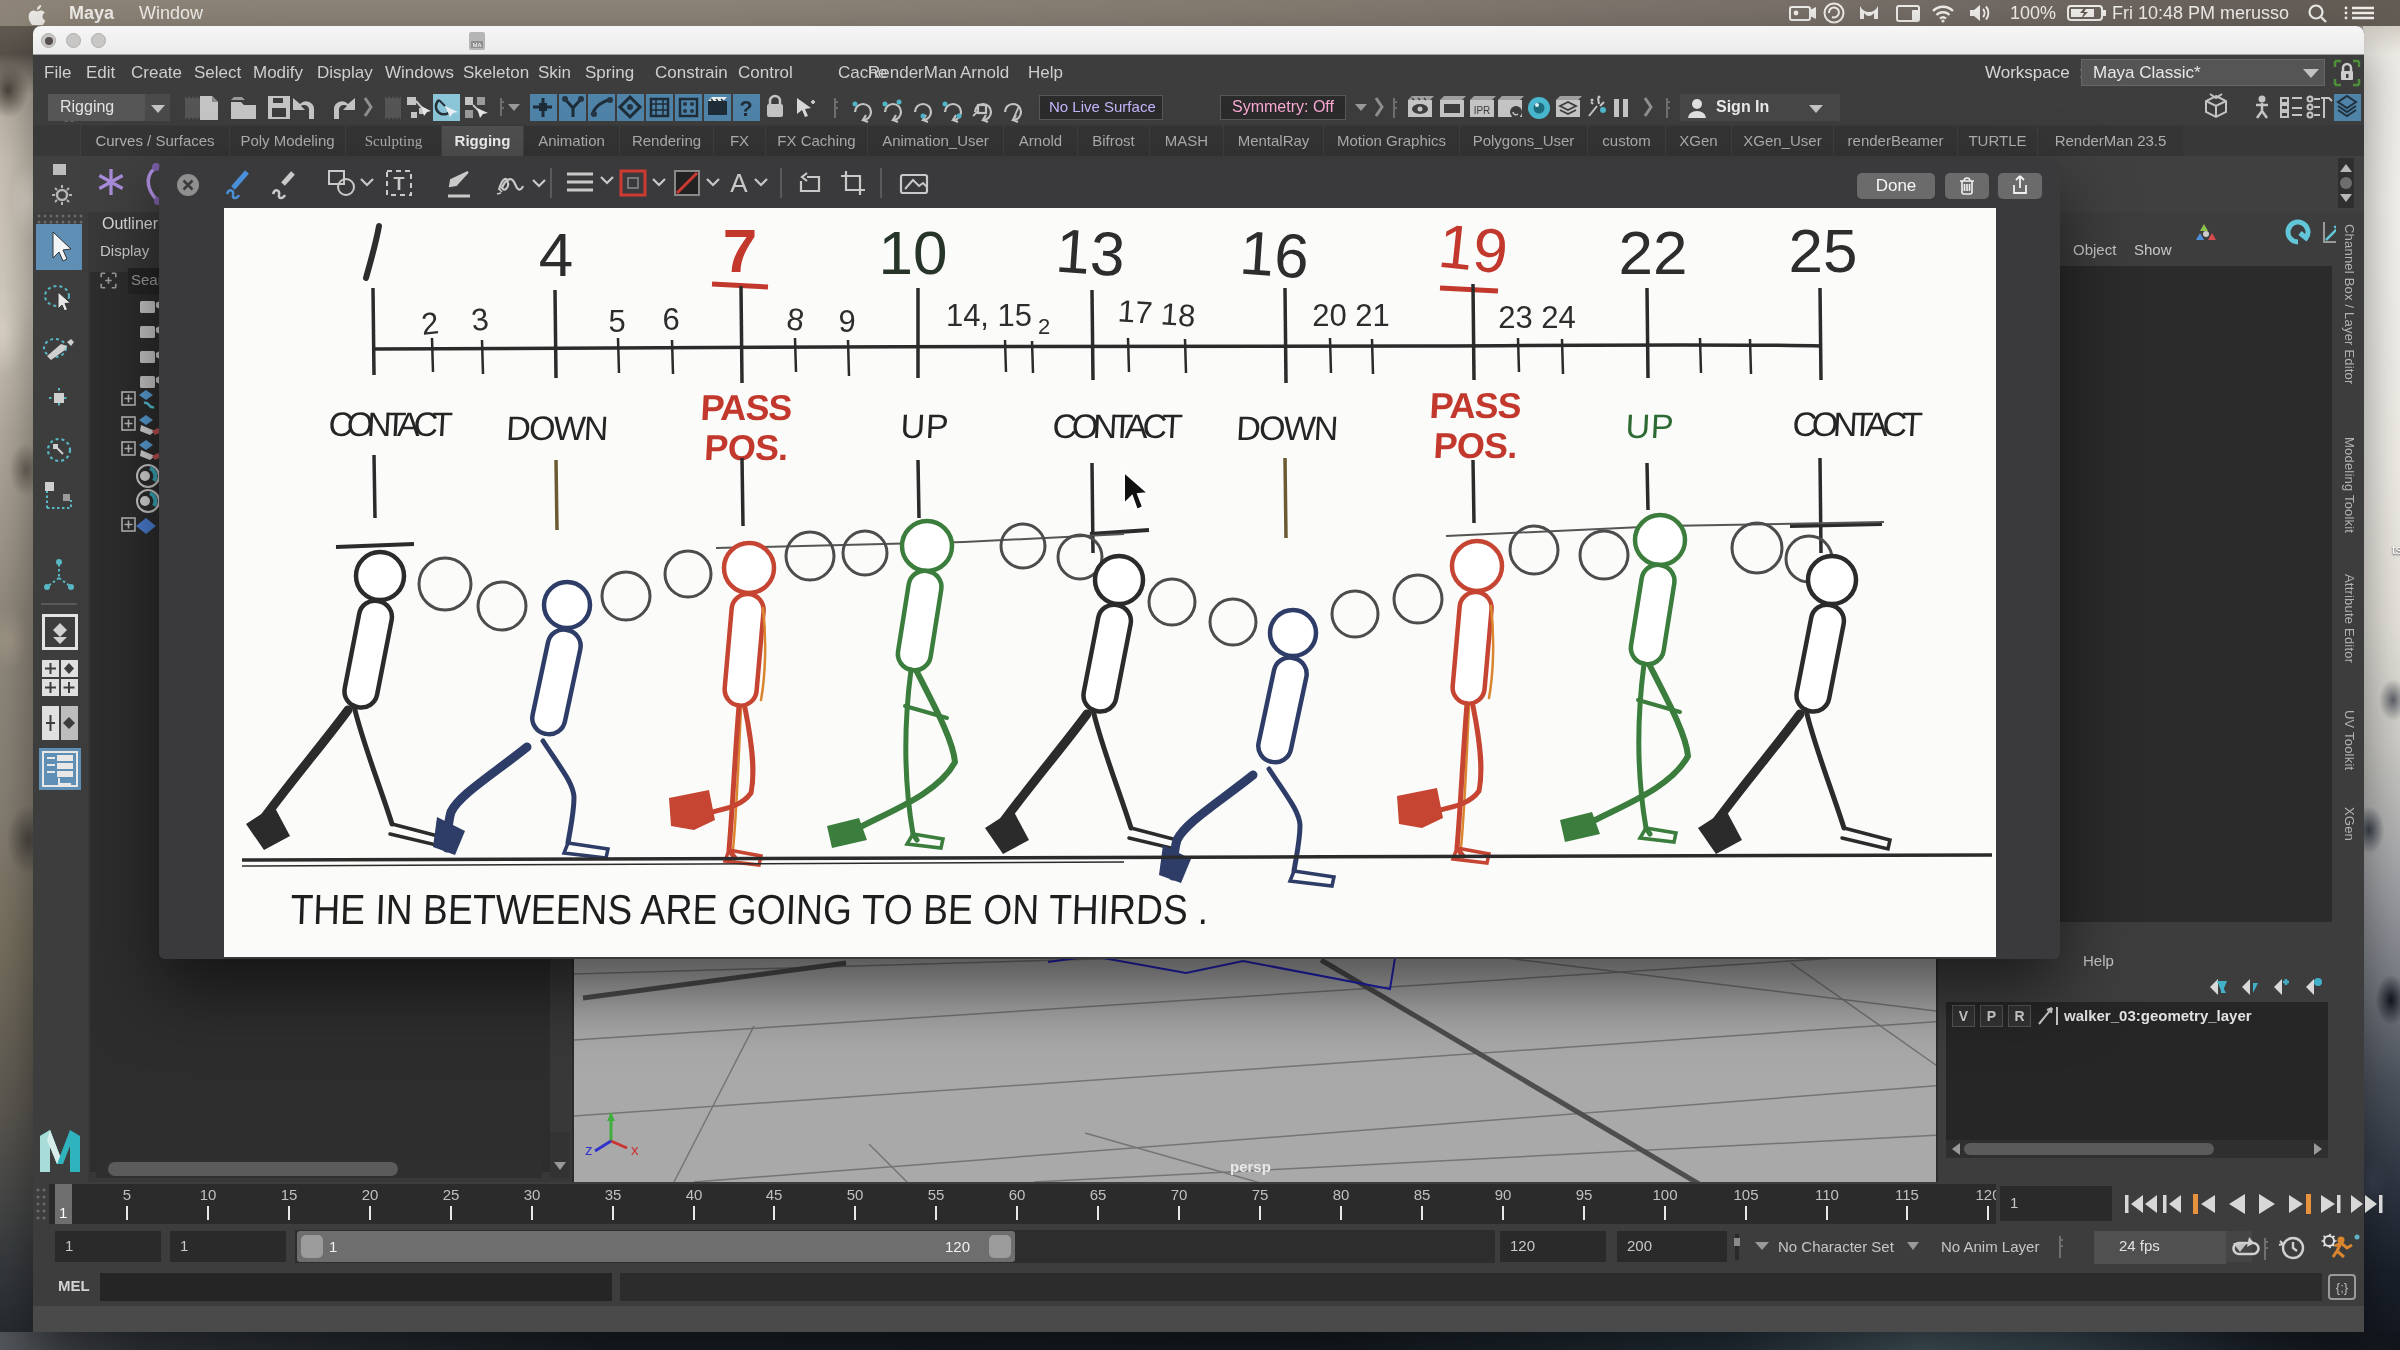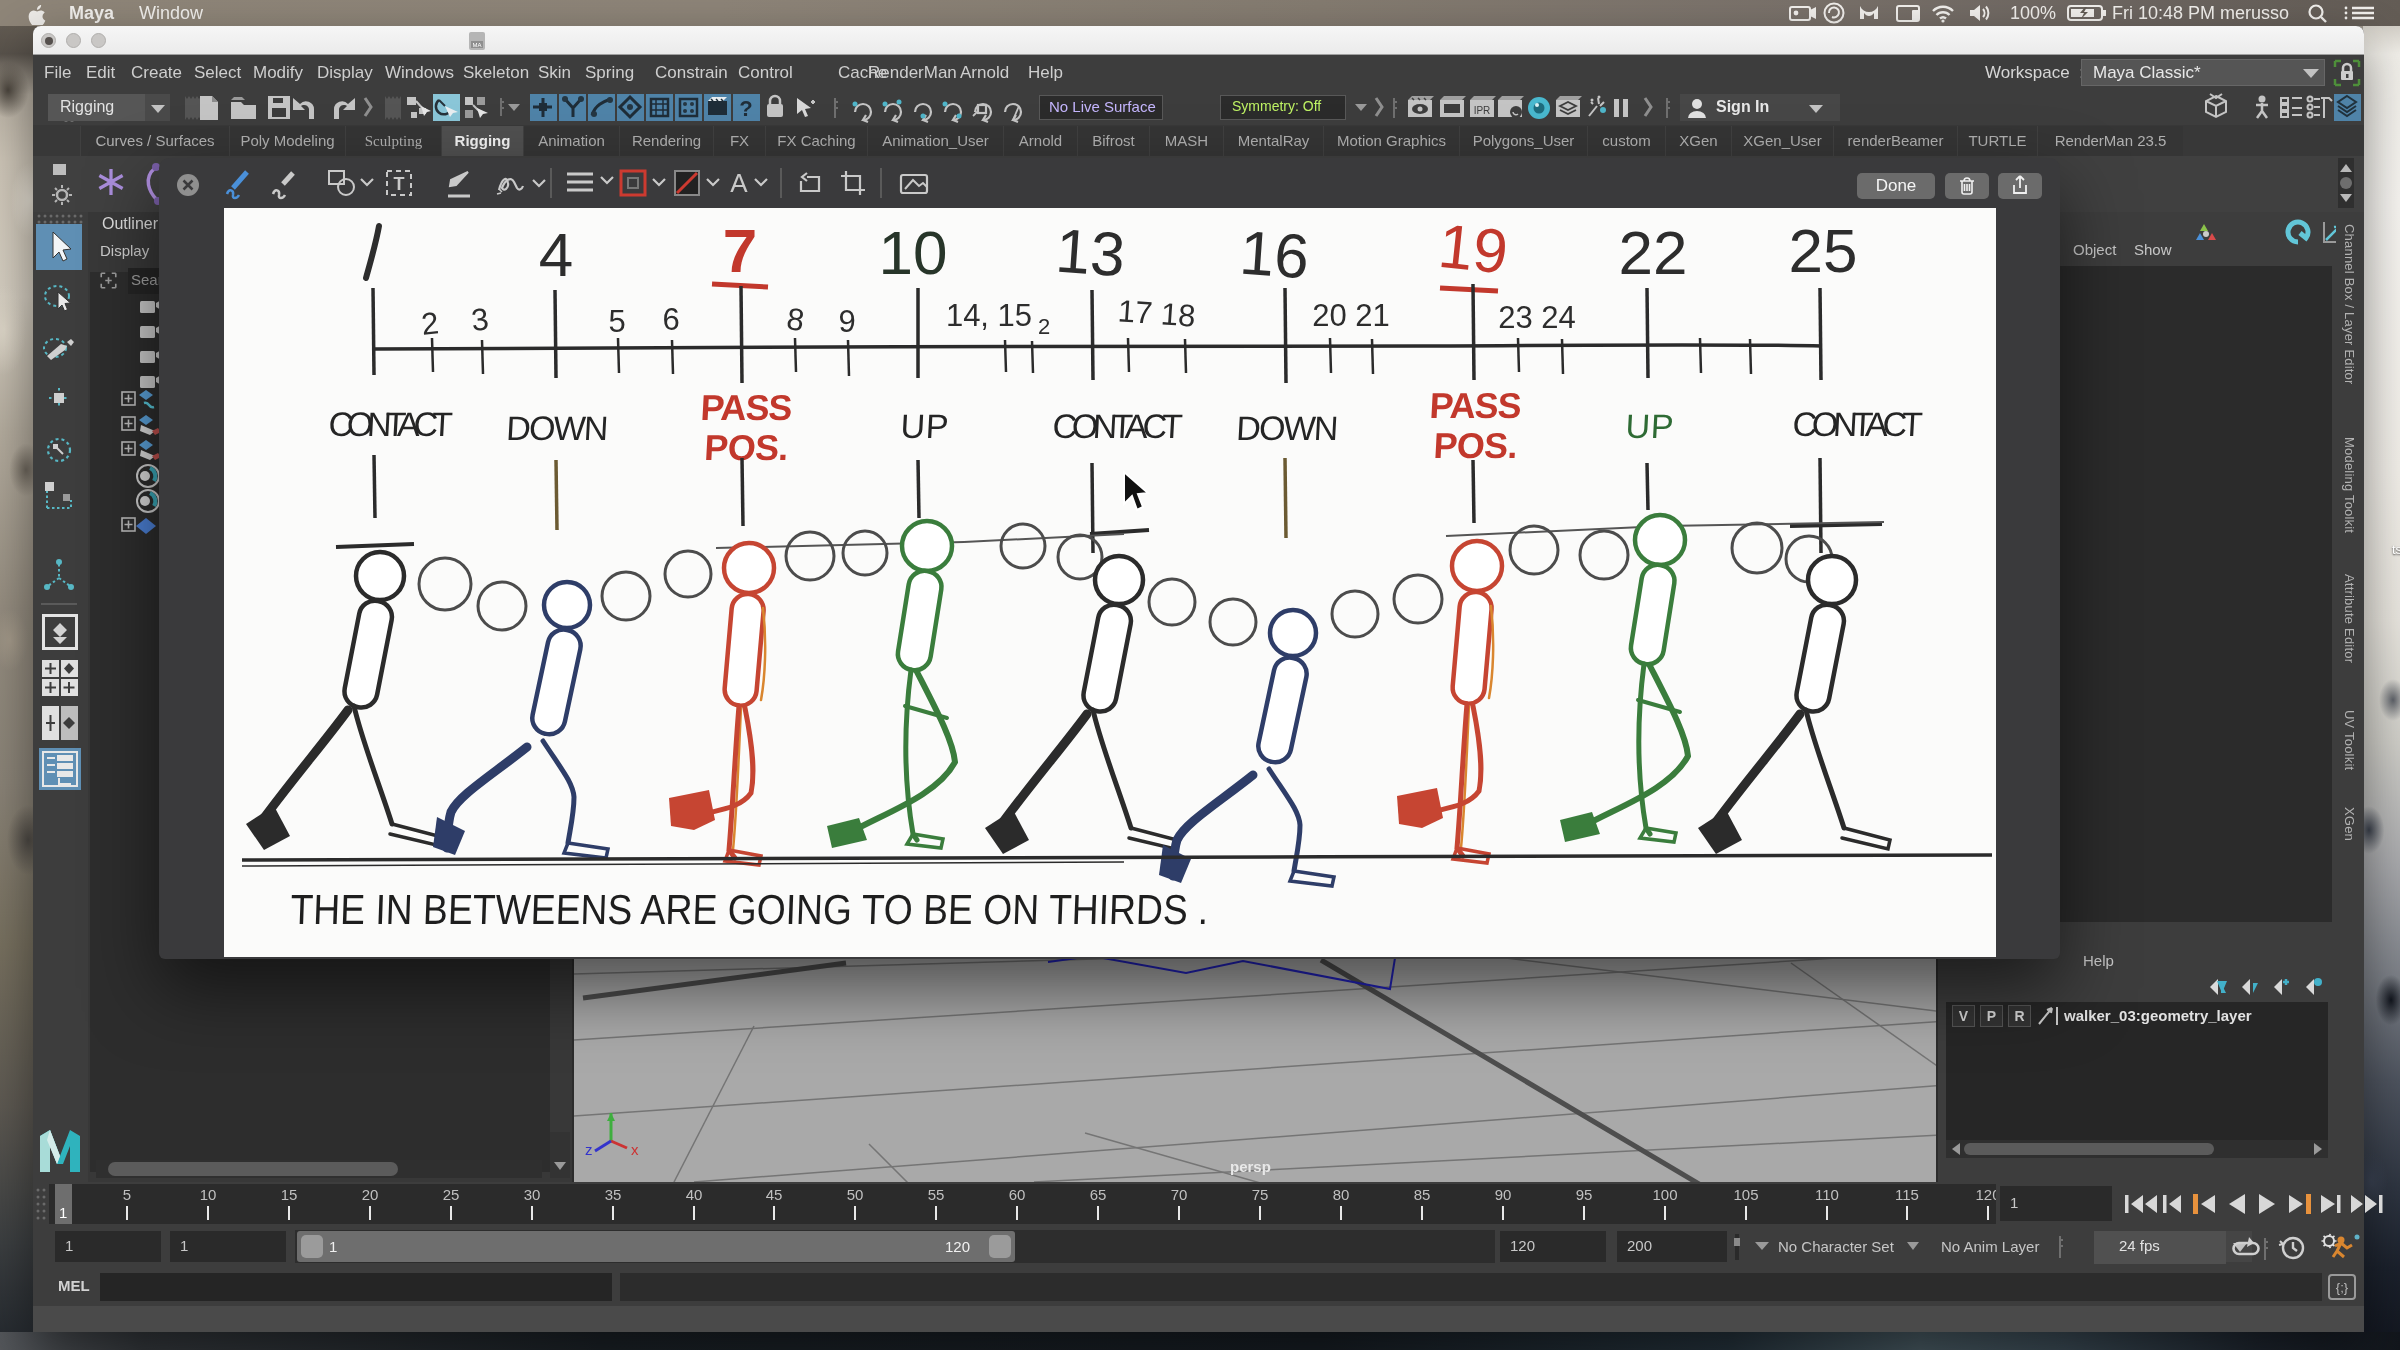--- a/index.html
+++ b/index.html
@@ -279,21 +279,21 @@
           <path d="M790 24 l8 -8" stroke-width="1.8"></path>
           <rect x="795" y="13" width="8" height="8" fill="#3d3d3d"></rect>
         <path d="M822 20 a8 8 0 1 1 8 8 l3 -5 m-3 5 l5 2"></path>
           <path d="M830 28 l6 -14" stroke-width="1.8"></path>
       </g>
       <path d="M857 12 l6 7 l6 -7 z" fill="#9a9a9a"></path>
     </svg>
     <span class="abs" style="left:1006px;top:5px;width:124px;height:25px;background:#2b2b2b;border:1px solid #585858;"></span>
     <span class="abs" style="left:1016px;top:8px;color:#c4b5fd;font-size:15px;">No Live Surface</span>
     <span class="abs" style="left:1187px;top:5px;width:126px;height:25px;background:#2b2b2b;border:1px solid #585858;"></span>
-    <span class="abs" style="left:1199px;top:8px;color:#bef264;font-size:14px;">Symmetry: Off</span>
+    <span class="abs" style="left:1199px;top:8px;color:#f9a8d4;font-size:16px;">Symmetry: Off</span>
     <svg id="sl2" class="abs" style="left:1313px;top:2px;" width="1018px" height="31" viewBox="0 0 1018 31">
       <path d="M9 12 l6 7 l6 -7 z" fill="#9a9a9a"></path>
       <path d="M30 6 l6 9 l-6 9" fill="none" stroke="#8f8f8f" stroke-width="3"></path>
       <path d="M48 6 v20 M48 10 h3 M48 16 h3" stroke="#6f6f6f" stroke-width="2"></path>
       <g fill="#c4c4c4">
         <rect x="62" y="8" width="24" height="17" fill="#c4c4c4"></rect>
           <path d="M62 8 l4 -4 h22 l-4 4 z" fill="#9f9f9f"></path>
           <path d="M66 6 l2 2 M72 6 l2 2 M78 6 l2 2" stroke="#3d3d3d" stroke-width="1.5"></path>
           <ellipse cx="74" cy="17" rx="8" ry="5" fill="#3d3d3d"></ellipse>
           <circle cx="74" cy="17" r="2.5" fill="#c4c4c4"></circle>

